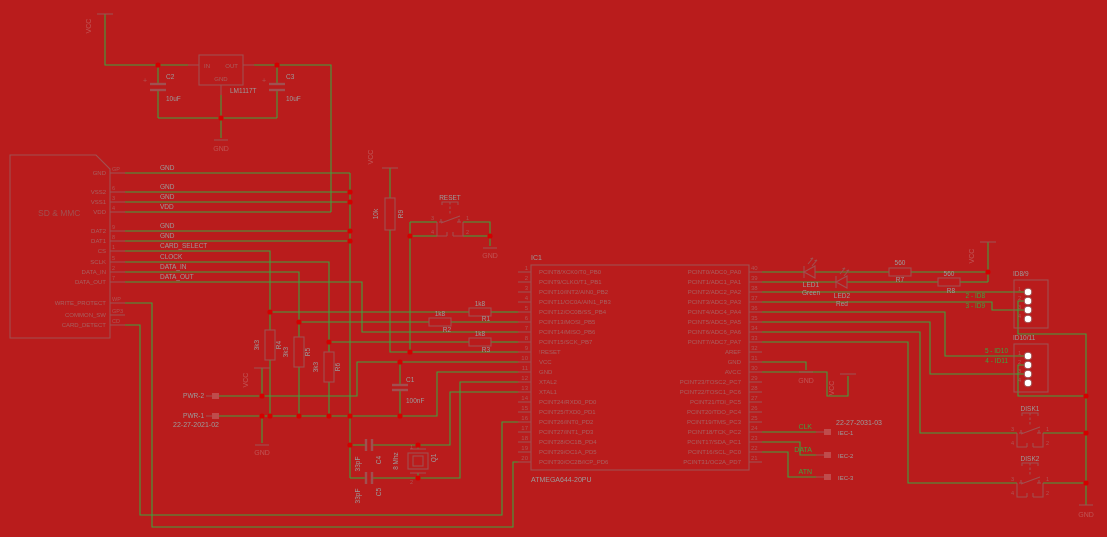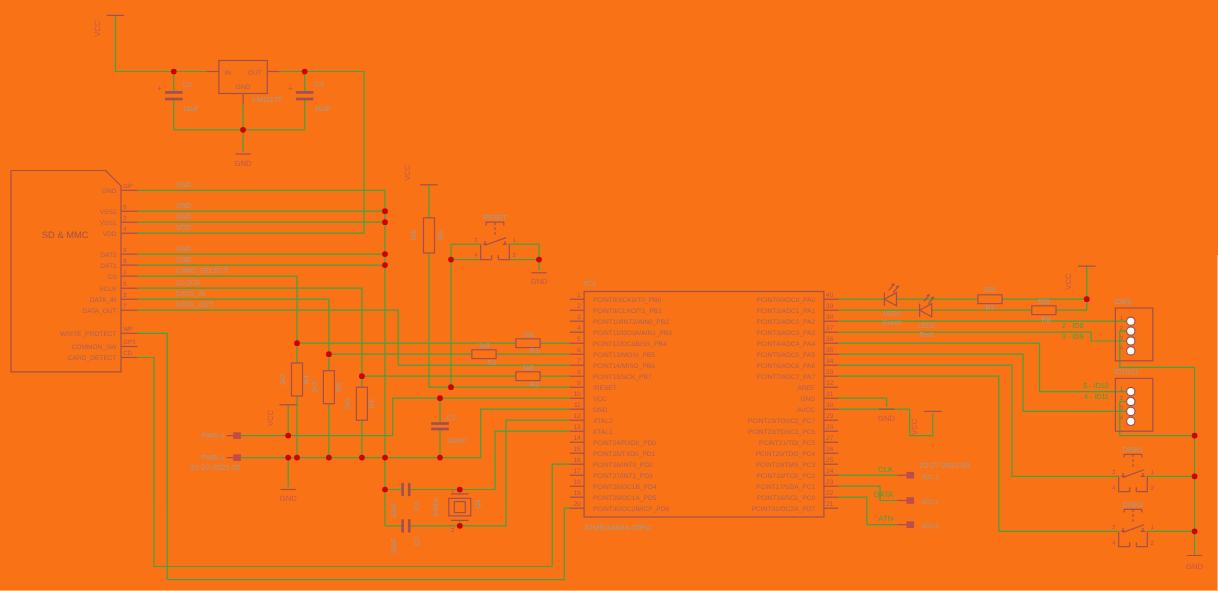--- a/index.html
+++ b/index.html
@@ -1,16 +1,16 @@
 <!DOCTYPE html>
 <html><head>
 <meta charset="utf-8">
 <style>
   html,body{margin:0;padding:0;background:#ffffff;}
-  #stage{width:1107px;height:537px;position:relative;background:#f97316;}
+  #stage{width:1107px;height:537px;position:relative;background:#b91c1c;}
   svg{display:block;}
   text{font-family:"Liberation Sans","DejaVu Sans",sans-serif;}
   .w{stroke:#3fa33f;fill:none;stroke-width:1.1;}
   .s{stroke:#a15050;fill:none;stroke-width:1.1;}
   .s2{stroke:#a15050;fill:none;stroke-width:2.4;}
   .dash{stroke-dasharray:2.5,2;}
   .g{fill:#9c9c9c;}
   .gr{fill:#3fa33f;}
   .p{fill:#c05555;}
   .nm{fill:#a86060;}

